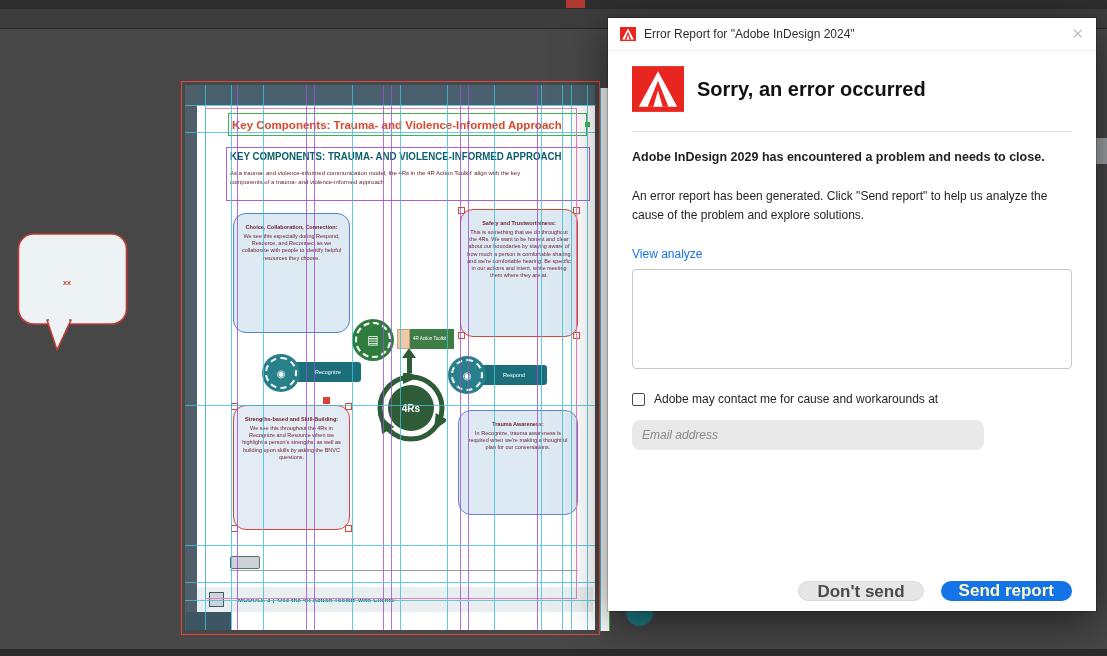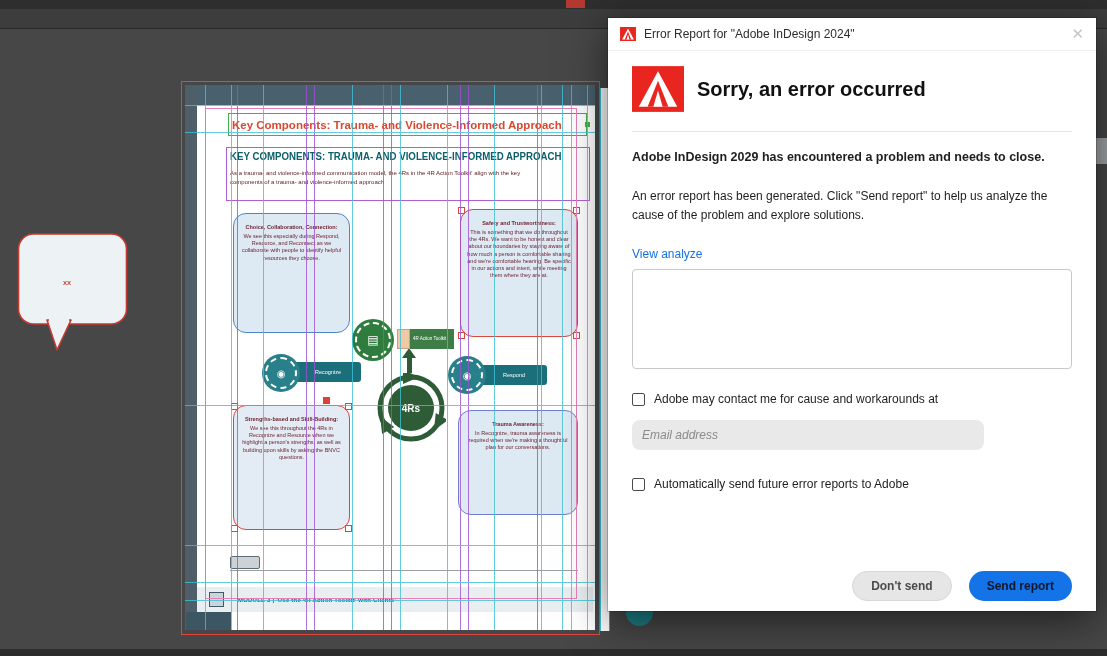--- a/index.html
+++ b/index.html
@@ -100,24 +100,24 @@
   .dlg-prompt{margin-top:26px;}
   .dlg-textarea{margin-top:8px;width:100%;height:100px;box-sizing:border-box;border:1px solid #c8c8c8;
     border-radius:4px;resize:none;font-family:"Liberation Sans",sans-serif;font-size:12px;padding:8px;outline:none;}
   .chk-row{display:flex;align-items:center;gap:9px;margin-top:20px;}
   .chk-row.second{margin-top:27px;}
   .chk{width:13px;height:13px;border:1.5px solid #4a4a4a;border-radius:2px;background:#fff;flex:0 0 auto;box-sizing:border-box;}
   .email{margin-top:14px;width:352px;height:30px;background:#e9e9e9;border:none;border-radius:8px;
     padding:0 10px;font-family:"Liberation Sans",sans-serif;font-size:12px;outline:none;box-sizing:border-box;display:block;}
   .email::placeholder{font-style:italic;color:#8a8a8a;}
   .btn-row{position:absolute;right:24px;bottom:25px;display:flex;gap:17px;}
-  .btn{height:30px;border-radius:16px;padding:0 18px;font-family:"Liberation Sans",sans-serif;
-    font-size:12px;font-weight:700;border:none;cursor:pointer;}
+  .btn{height:20px;border-radius:16px;padding:0 18px;font-family:"Liberation Sans",sans-serif;
+    font-size:17px;font-weight:700;border:none;cursor:pointer;}
   .btn-secondary{background:#e6e6e6;color:#4b4b4b;border:1px solid #d7d7d7;}
-  .btn-primary{background:var(--accent-blue,#1473e6);color:#0f172a;}
+  .btn-primary{background:var(--accent-blue,#1473e6);color:#fef9c3;}
 </style>
 </head>
 <body>
 
 <div id="ws">
 
   <div class="abs strip-top"></div>
   <div class="abs strip-menu"></div>
   <div class="abs red-chip"></div>
   <div class="abs right-sliver"></div>
@@ -272,24 +272,20 @@
       <hr class="dlg-hr">
       <div class="dlg-problem">Adobe InDesign 2029 has encountered a problem and needs to close.</div>
       <div class="dlg-desc">An error report has been generated. Click "Send report" to help us analyze the cause of the problem and explore solutions.</div>
       <a class="dlg-link">View analyze</a>
       <textarea class="dlg-textarea" style=""></textarea>
       <label class="chk-row">
         <span class="chk"></span>
         <span>Adobe may contact me for cause and workarounds at</span>
       </label>
       <input class="email" type="text" placeholder="Email address" style="">
-      <label class="chk-row second">
-        <span class="chk"></span>
-        <span>Automatically send future error reports to Adobe</span>
-      </label>
       <div class="btn-row">
         <button class="btn btn-secondary">Don't send</button>
         <button class="btn btn-primary">Send report</button>
       </div>
     </div>
   </div>
 
   <div class="abs bottom-strip"></div>
 </div>
 

